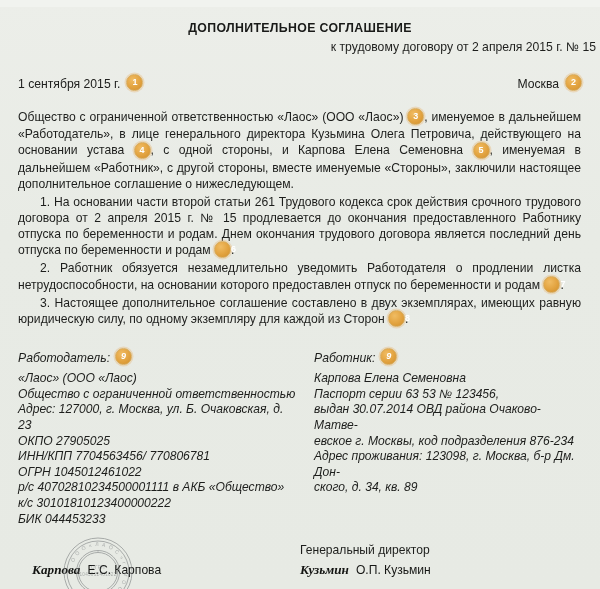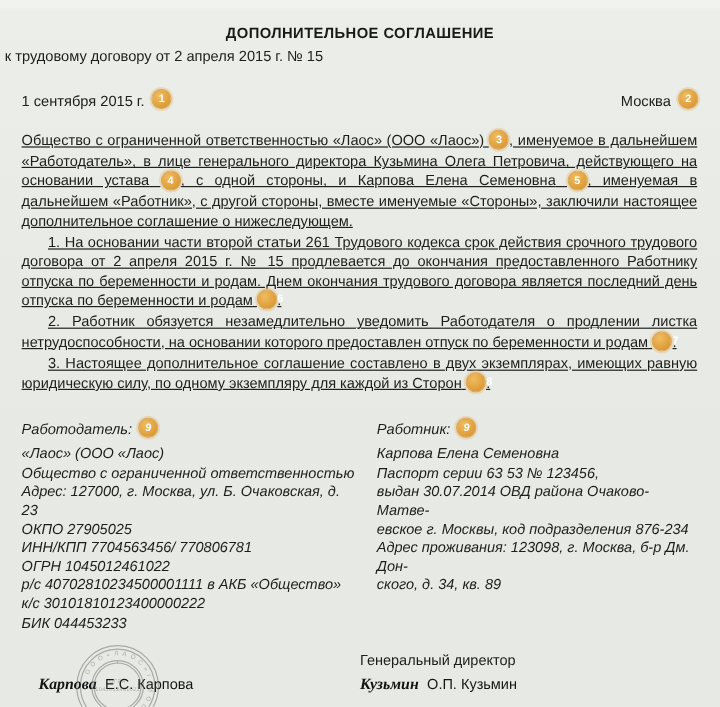--- a/index.html
+++ b/index.html
@@ -34,21 +34,21 @@
   
   .doc-title {
     text-align: center;
     font-size: 12.3px;
     font-weight: bold;
     letter-spacing: 0.35px;
     padding-top: 17px;
     color: #191a18;
   }
   .doc-subtitle {
-    text-align: left;
+    text-align: right;
     font-size: 12.2px;
     font-weight: normal;
     margin-top: 5px;
     color: #1e1f1d;
   }
 
   
   .meta-row {
     display: flex;
     justify-content: space-between;
@@ -84,21 +84,20 @@
     box-shadow: 0 0 0 1.5px rgba(232,186,122,0.40);
     font-family: "Liberation Sans", sans-serif;
     flex: none;
   }
   .badge.b-wide { width: 17px; height: 15px; border-radius: 50%; font-size: 8.2px; }
 
   
   .body-block {
     padding: 0 15px 0 14px;
     margin-top: 17px;
-    text-decoration: underline;
   }
   p.para {
     margin: 0;
     font-size: 12.15px;
     line-height: 16.1px;
     text-align: justify;
     text-justify: inter-word;
     color: #1d1e1c;
   }
   p.para + p.para { margin-top: 1px; }

